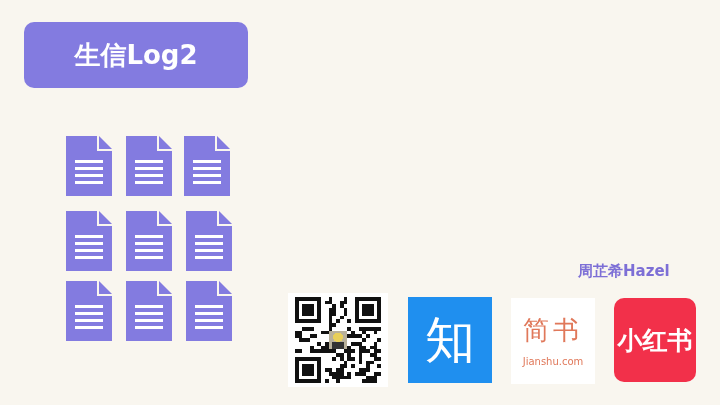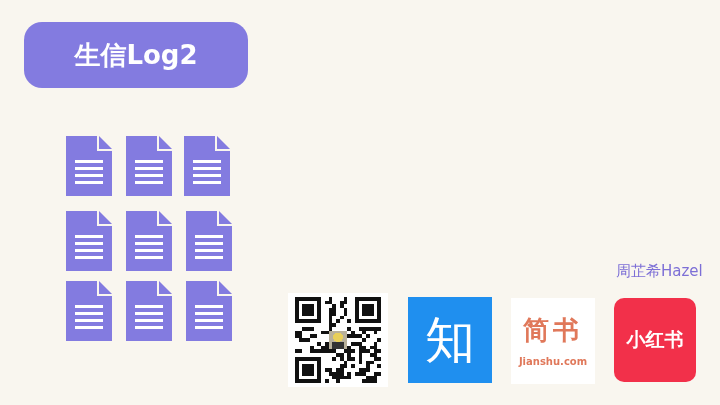--- a/index.html
+++ b/index.html
@@ -7,21 +7,21 @@
   body {
     background: #f9f6ef;
     font-family: "DejaVu Sans", sans-serif;
     position: relative;
   }
   .badge {
     position: absolute;
     left: 24px; top: 22px;
     width: 224px; height: 66px;
     background: #837be0;
-    border-radius: 18px;
+    border-radius: 10px;
     color: #ffffff;
     font-weight: bold;
     font-size: 26px;
     display: flex; align-items: center; justify-content: center;
     letter-spacing: 0px;
   }
   .doc-grid { position: absolute; left: 0; top: 0; }
   .doc {
     position: absolute;
     width: 46px; height: 60px;
@@ -31,23 +31,23 @@
     position: absolute;
     left: 297px; top: 148px;
     color: #2c1a47;
     font-weight: bold;
     font-size: 31px;
     line-height: 44px;
     white-space: nowrap;
   }
   .author {
     position: absolute;
-    left: 616px; top: 262px;
+    left: 578px; top: 262px;
     color: #7d6fd6;
-    font-weight: normal;
+    font-weight: bold;
     font-size: 15px;
     white-space: nowrap;
   }
   .qr {
     position: absolute;
     left: 288px; top: 293px;
     width: 100px; height: 94px;
     background: #ffffff;
   }
   .qr svg { width: 100px; height: 94px; display: block; }
@@ -58,33 +58,33 @@
     background: #1f8fef;
     color: #ffffff;
     font-size: 50px;
     display: flex; align-items: center; justify-content: center;
   }
   .jianshu {
     position: absolute;
     left: 511px; top: 298px;
     width: 84px; height: 86px;
     background: #ffffff;
-    display: flex; flex-direction: column; align-items: center; justify-content: center; font-weight: bold;
+    display: flex; flex-direction: column; align-items: center; justify-content: center;
   }
   .jianshu .cn { color: #e0785a; font-size: 26px; letter-spacing: 4px; line-height: 30px; }
   .jianshu .en { color: #e0785a; font-size: 10px; margin-top: 11px; }
   .xhs {
     position: absolute;
     left: 614px; top: 298px;
     width: 82px; height: 84px;
     background: #f2304a;
     border-radius: 10px;
     color: #ffffff;
     font-weight: bold;
-    font-size: 19px;
+    font-size: 25px;
     display: flex; align-items: center; justify-content: center; font-family: Liberation Serif, serif;
   }
 </style>
 </head>
 <body>
 
 <div class="badge">生信Log2</div>
 
 <div class="doc-grid" id="docgrid">
     <div class="doc" style="left: 66px; top: 136px;">

